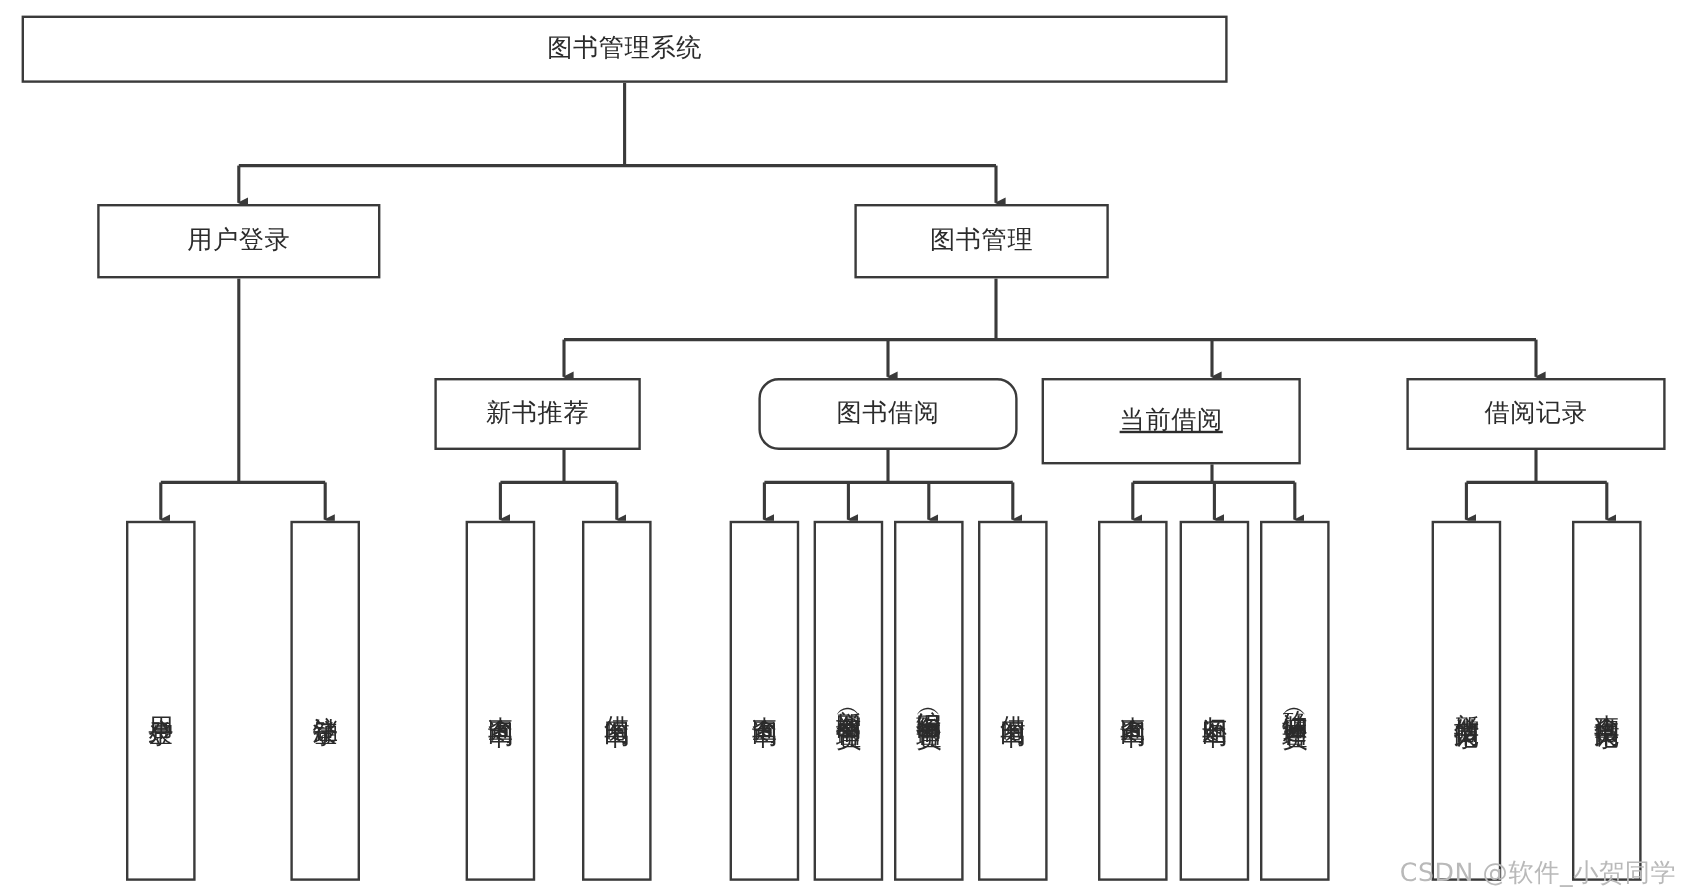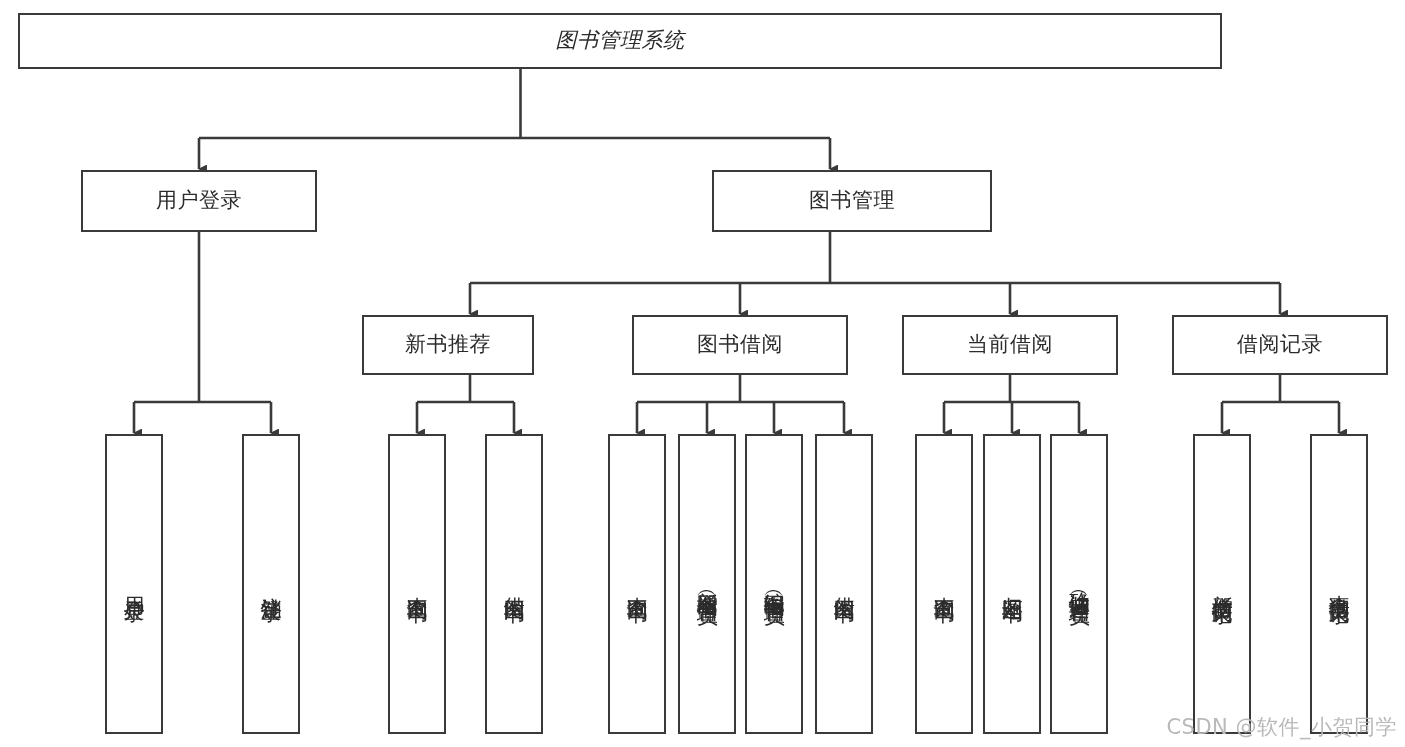--- a/index.html
+++ b/index.html
@@ -109,36 +109,36 @@
         <line x1="1012" y1="402" x2="1012" y2="433" marker-end="url(#arrowhead)"></line>
         <line x1="1079" y1="402" x2="1079" y2="433" marker-end="url(#arrowhead)"></line>
         <line x1="1280" y1="375" x2="1280" y2="402"></line>
         <line x1="1222" y1="402" x2="1339" y2="402"></line>
         <line x1="1222" y1="402" x2="1222" y2="433" marker-end="url(#arrowhead)"></line>
         <line x1="1339" y1="402" x2="1339" y2="433" marker-end="url(#arrowhead)"></line>
       </g>
   </svg>
 
   <div id="nodes-layer">
-      <div class="node horizontal" style="left: 18px; top: 13px; width: 1204px; height: 56px; font-style: italic;">
+      <div class="node horizontal" style="left: 18px; top: 13px; width: 1005px; height: 56px;">
         <span class="node-label">图书管理系统</span>
       </div>
       <div class="node horizontal" style="left: 81px; top: 170px; width: 236px; height: 62px;">
         <span class="node-label">用户登录</span>
       </div>
-      <div class="node horizontal" style="left: 712px; top: 170px; width: 280px; height: 62px;">
+      <div class="node horizontal" style="left: 712px; top: 170px; width: 212px; height: 62px;">
         <span class="node-label">图书管理</span>
       </div>
       <div class="node horizontal" style="left: 362px; top: 315px; width: 172px; height: 60px;">
         <span class="node-label">新书推荐</span>
       </div>
-      <div class="node horizontal" style="left: 632px; top: 315px; width: 216px; height: 60px;">
+      <div class="node horizontal" style="left: 632px; top: 315px; width: 216px; height: 60px; border-radius: 17px;">
         <span class="node-label">图书借阅</span>
       </div>
-      <div class="node horizontal" style="left: 902px; top: 315px; width: 216px; height: 60px;">
+      <div class="node horizontal" style="left: 868px; top: 315px; width: 216px; height: 72px; text-decoration: underline;">
         <span class="node-label">当前借阅</span>
       </div>
       <div class="node horizontal" style="left: 1172px; top: 315px; width: 216px; height: 60px;">
         <span class="node-label">借阅记录</span>
       </div>
       <div class="node vertical" style="left: 105px; top: 434px; width: 58px; height: 300px;">
         <span class="node-label">用户登录</span>
       </div>
       <div class="node vertical" style="left: 242px; top: 434px; width: 58px; height: 300px;">
         <span class="node-label">注销登录</span>

